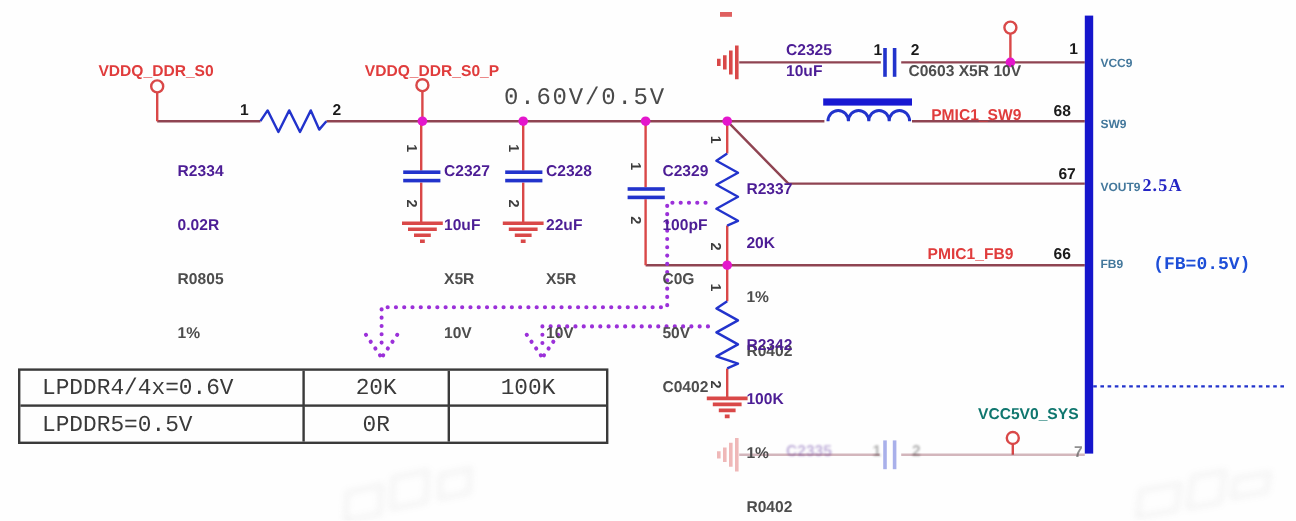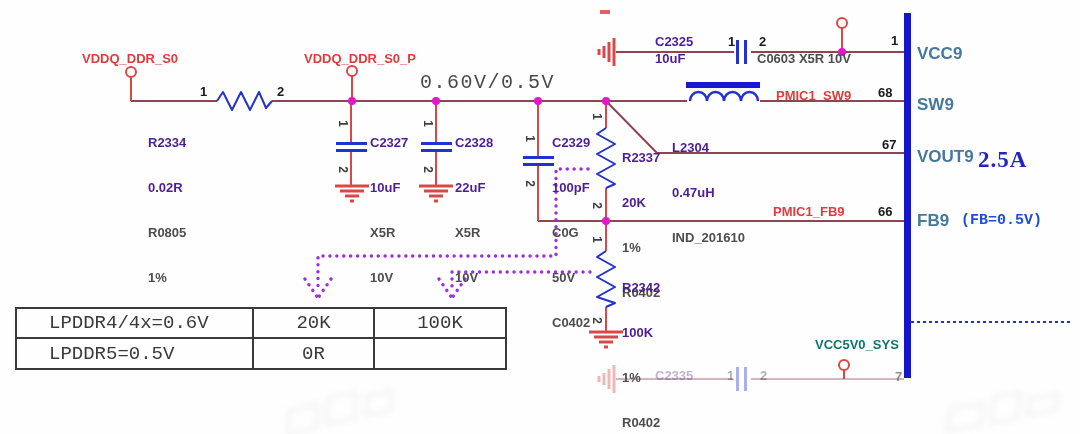--- a/index.html
+++ b/index.html
@@ -3,35 +3,35 @@
 <meta charset="utf-8">
 <style>
   html,body{margin:0;padding:0;background:#ffffff;}
   .canvas{position:relative;width:1080px;height:434px;background:#fefefe;overflow:hidden;
           font-family:"Liberation Sans",sans-serif;}
   .t{position:absolute;font:600 13px "Liberation Sans",sans-serif;color:#4d4d4d;
      line-height:15px;white-space:pre;}
   .blue{color:#4c1d95}
   .red{color:#e03c3c}
   .blk{color:#1a1a1a;font-weight:700}
-  .teal{color:#44789c;font-size:17px;font-weight:600}
+  .teal{color:#44789c;font-size:10px;font-weight:600}
   .rot{transform:rotate(90deg);transform-origin:center;font-size:12px;color:#3d3d3d;font-weight:700}
   .cmp div{height:15px}
   .voltage{font:400 20px "Liberation Mono","DejaVu Sans Mono",monospace;color:#4a4a4a;letter-spacing:1.5px}
   .buckname{font:700 25px "Liberation Serif","DejaVu Serif",serif;color:#2424c4;letter-spacing:1px}
   .fbnote{font:700 15px "Liberation Mono","DejaVu Sans Mono",monospace;color:#1d4ed8}
   .reftable{position:absolute;left:15px;top:307px;display:grid;
             grid-template-columns:237px 121px 130px;grid-template-rows:30px 29px;
             border:2px solid #3a3a3a;background:#fefefe;}
   .reftable .cell{border-right:2px solid #3a3a3a;border-bottom:2px solid #3a3a3a;
             font:400 19px "Liberation Mono","DejaVu Sans Mono",monospace;color:#3a3a3a;
             display:flex;align-items:center;white-space:pre;}
   .reftable .cell:nth-child(3n){border-right:none}
   .reftable .cell:nth-child(n+4){border-bottom:none}
-  .reftable .c1{padding-left:32px}
+  .reftable .c1{padding-left:18px}
   .reftable .cc{justify-content:center}
   .faded{opacity:.35;filter:blur(.7px)}
   .dim{opacity:.65}
   .wm{position:absolute;filter:blur(3px);opacity:.55}
   .wm i{position:absolute;display:block;border:3px solid rgba(110,110,110,.18)}
 </style>
 </head>
 <body>
 
 <div class="canvas">
@@ -163,25 +163,20 @@
     <div>1%</div>
     <div>R0402</div>
   </div>
   <div class="t cmp" style="left:622px;top:250px">
     <div class="blue">R2342</div>
     <div class="blue">100K</div>
     <div>1%</div>
     <div>R0402</div>
   </div>
 
-  <div class="t cmp" style="left:672px;top:110px">
-    <div class="blue">L2304</div>
-    <div class="blue">0.47uH</div>
-    <div>IND_201610</div>
-  </div>
 
   <div class="t blue" style="left:655px;top:34px">C2325</div>
   <div class="t blk" style="left:728px;top:34px">1</div>
   <div class="t blk" style="left:759px;top:34px">2</div>
   <div class="t blue" style="left:655px;top:51px">10uF</div>
   <div class="t" style="left:757px;top:51px">C0603 X5R 10V</div>
 
   <div class="t rot" style="left:339px;top:116px">1</div>
   <div class="t rot" style="left:339px;top:162px">2</div>
   <div class="t rot" style="left:424px;top:116px">1</div>
@@ -198,21 +193,21 @@
   <div class="t blk" style="left:882px;top:137px">67</div>
   <div class="t blk" style="left:878px;top:204px">66</div>
   <div class="t blk dim" style="left:895px;top:369px;color:#555">7</div>
 
   <div class="t teal" style="left:917px;top:46px">VCC9</div>
   <div class="t teal" style="left:917px;top:97px">SW9</div>
   <div class="t teal" style="left:917px;top:149px">VOUT9</div>
   <div class="t teal" style="left:917px;top:213px">FB9</div>
   <div class="fbnote" style="position:absolute;left:961px;top:212px">(FB=0.5V)</div>
 
-  <div class="buckname" style="position:absolute;left:978px;top:147px;font-size:23px">2.5A</div>
+  <div class="buckname" style="position:absolute;left:952px;top:147px;font-size:15px">2.5A</div>
 
   <div class="t blue faded" style="left:655px;top:368px">C2335</div>
   <div class="t blk faded" style="left:727px;top:368px">1</div>
   <div class="t blk faded" style="left:760px;top:368px">2</div>
 
   <div class="reftable">
     <div class="cell c1">LPDDR4/4x=0.6V</div>
     <div class="cell cc">20K</div>
     <div class="cell cc">100K</div>
     <div class="cell c1">LPDDR5=0.5V</div>

